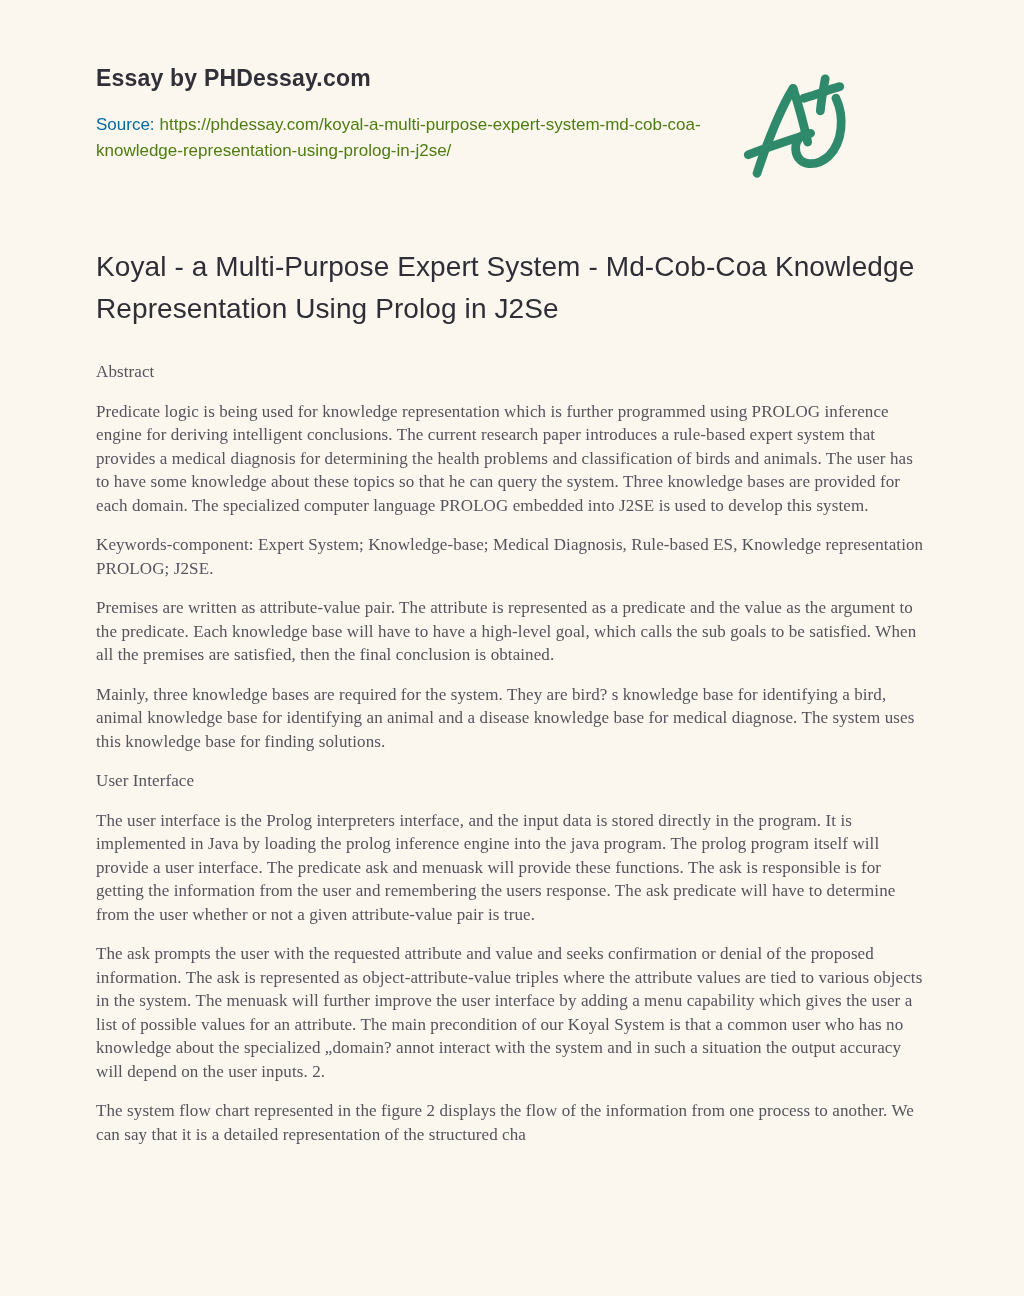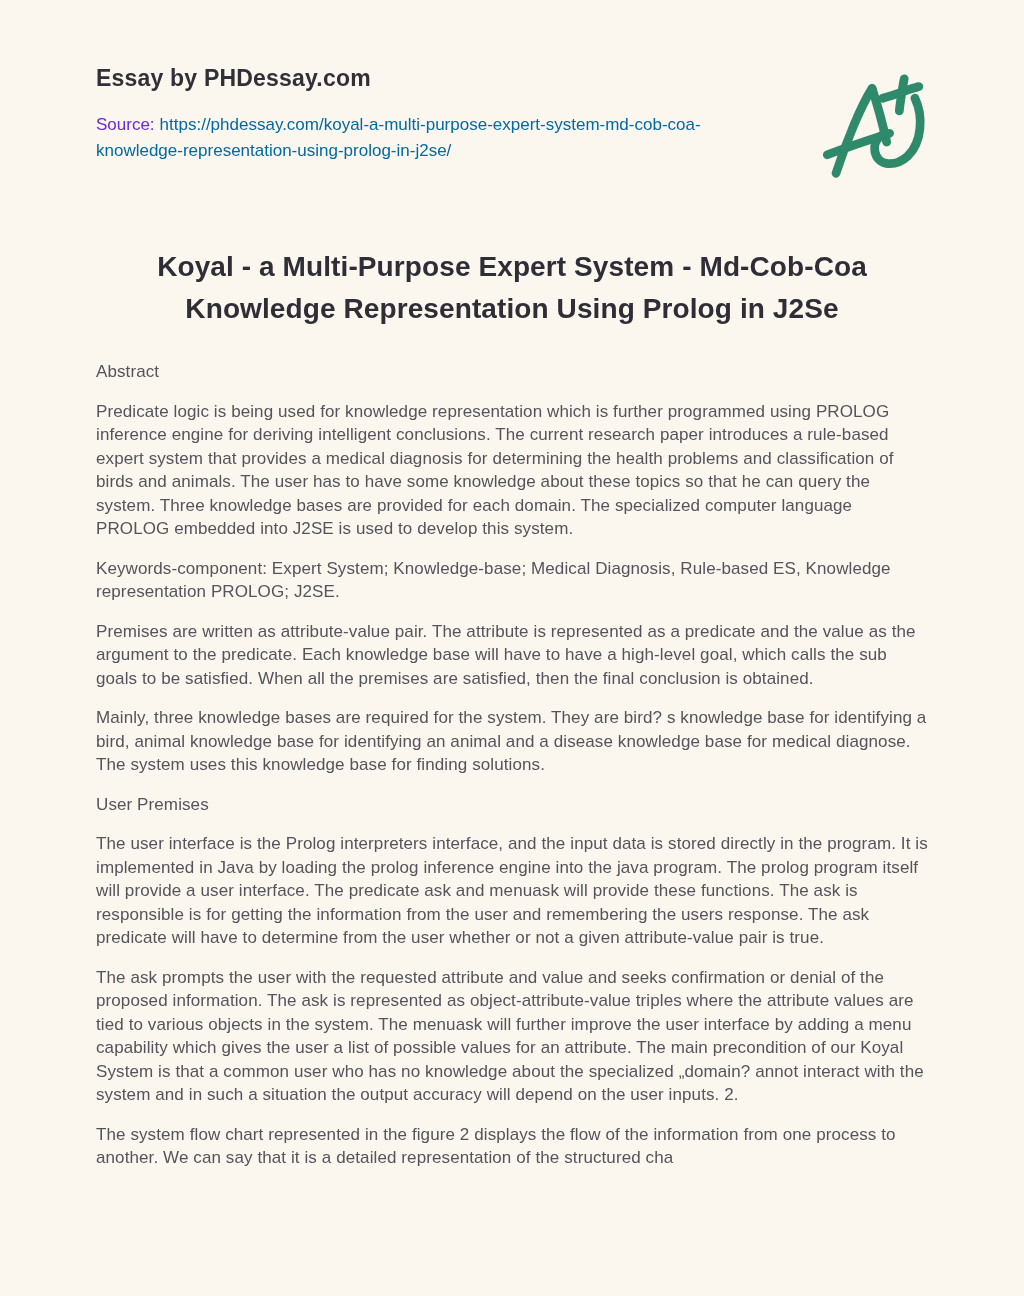--- a/index.html
+++ b/index.html
@@ -14,80 +14,79 @@
     font-family: "Liberation Sans", "DejaVu Sans", sans-serif;
     -webkit-font-smoothing: antialiased;
   }
   .page {
     padding: 56px 96px 0 96px;
     box-sizing: border-box;
     width: 1024px;
   }
   .header {
     display: flex;
-    justify-content: space-between;
     align-items: flex-start;
   }
   .header-left {
     max-width: 645px;
   }
   .brand-title {
     font-size: 23px;
     line-height: 28px;
     font-weight: 700;
     color: #312F38;
     margin: 8px 0 0 0;
     letter-spacing: 0.2px;
   }
   .source {
     margin-top: 20px;
     font-size: 17px;
     line-height: 26px;
     color: #9A948C;
   }
   .source-label {
-    color: #6d28d9;
+    color: #0369a1;
     margin-right: 5px;
   }
   .source-url {
-    color: #0369a1;
+    color: #4d7c0f;
     text-decoration: none;
     cursor: pointer;
     overflow-wrap: break-word;
   }
   .logo {
     width: 108px;
     height: 112px;
     margin-top: 14px;
     flex: 0 0 auto;
   }
   .logo svg {
     width: 100%;
     height: 100%;
   }
   .doc-title {
     font-size: 28px;
     line-height: 42px;
-    font-weight: 700;
+    font-weight: 400;
     color: #2F2D36;
     margin: 64px 0 0 0;
     max-width: 840px;
     letter-spacing: 0.1px;
-    text-align: center;
   }
   .essay-body {
     margin-top: 30px;
     max-width: 836px;
   }
   .essay-body p {
     font-size: 17px;
     line-height: 23.5px;
     color: #55535C;
     margin: 0 0 16px 0;
     letter-spacing: 0.1px;
+    font-family: Liberation Serif, serif;
   }
 </style>
 </head>
 <body>
 
 <div class="page">
 
   <div class="header">
     <div class="header-left">
       <div class="brand-title">Essay by PHDessay.com</div>
@@ -116,19 +115,19 @@
   </div>
 
   <h1 class="doc-title">Koyal - a Multi-Purpose Expert System - Md-Cob-Coa Knowledge Representation Using Prolog in J2Se</h1>
 
   <article class="essay-body">
     <p>Abstract</p>
     <p>Predicate logic is being used for knowledge representation which is further programmed using PROLOG inference engine for deriving intelligent conclusions. The current research paper introduces a rule-based expert system that provides a medical diagnosis for determining the health problems and classification of birds and animals. The user has to have some knowledge about these topics so that he can query the system. Three knowledge bases are provided for each domain. The specialized computer language PROLOG embedded into J2SE is used to develop this system.</p>
     <p>Keywords-component: Expert System; Knowledge-base; Medical Diagnosis, Rule-based ES, Knowledge representation PROLOG; J2SE.</p>
     <p>Premises are written as attribute-value pair. The attribute is represented as a predicate and the value as the argument to the predicate. Each knowledge base will have to have a high-level goal, which calls the sub goals to be satisfied. When all the premises are satisfied, then the final conclusion is obtained.</p>
     <p>Mainly, three knowledge bases are required for the system. They are bird? s knowledge base for identifying a bird, animal knowledge base for identifying an animal and a disease knowledge base for medical diagnose. The system uses this knowledge base for finding solutions.</p>
-    <p>User Premises</p>
+    <p>User Interface</p>
     <p>The user interface is the Prolog interpreters interface, and the input data is stored directly in the program. It is implemented in Java by loading the prolog inference engine into the java program. The prolog program itself will provide a user interface. The predicate ask and menuask will provide these functions. The ask is responsible is for getting the information from the user and remembering the users response. The ask predicate will have to determine from the user whether or not a given attribute-value pair is true.</p>
     <p>The ask prompts the user with the requested attribute and value and seeks confirmation or denial of the proposed information. The ask is represented as object-attribute-value triples where the attribute values are tied to various objects in the system. The menuask will further improve the user interface by adding a menu capability which gives the user a list of possible values for an attribute. The main precondition of our Koyal System is that a common user who has no knowledge about the specialized „domain? annot interact with the system and in such a situation the output accuracy will depend on the user inputs. 2.</p>
     <p>The system flow chart represented in the figure 2 displays the flow of the information from one process to another. We can say that it is a detailed representation of the structured cha</p>
   </article>
 
 </div>
 
 </body></html>

